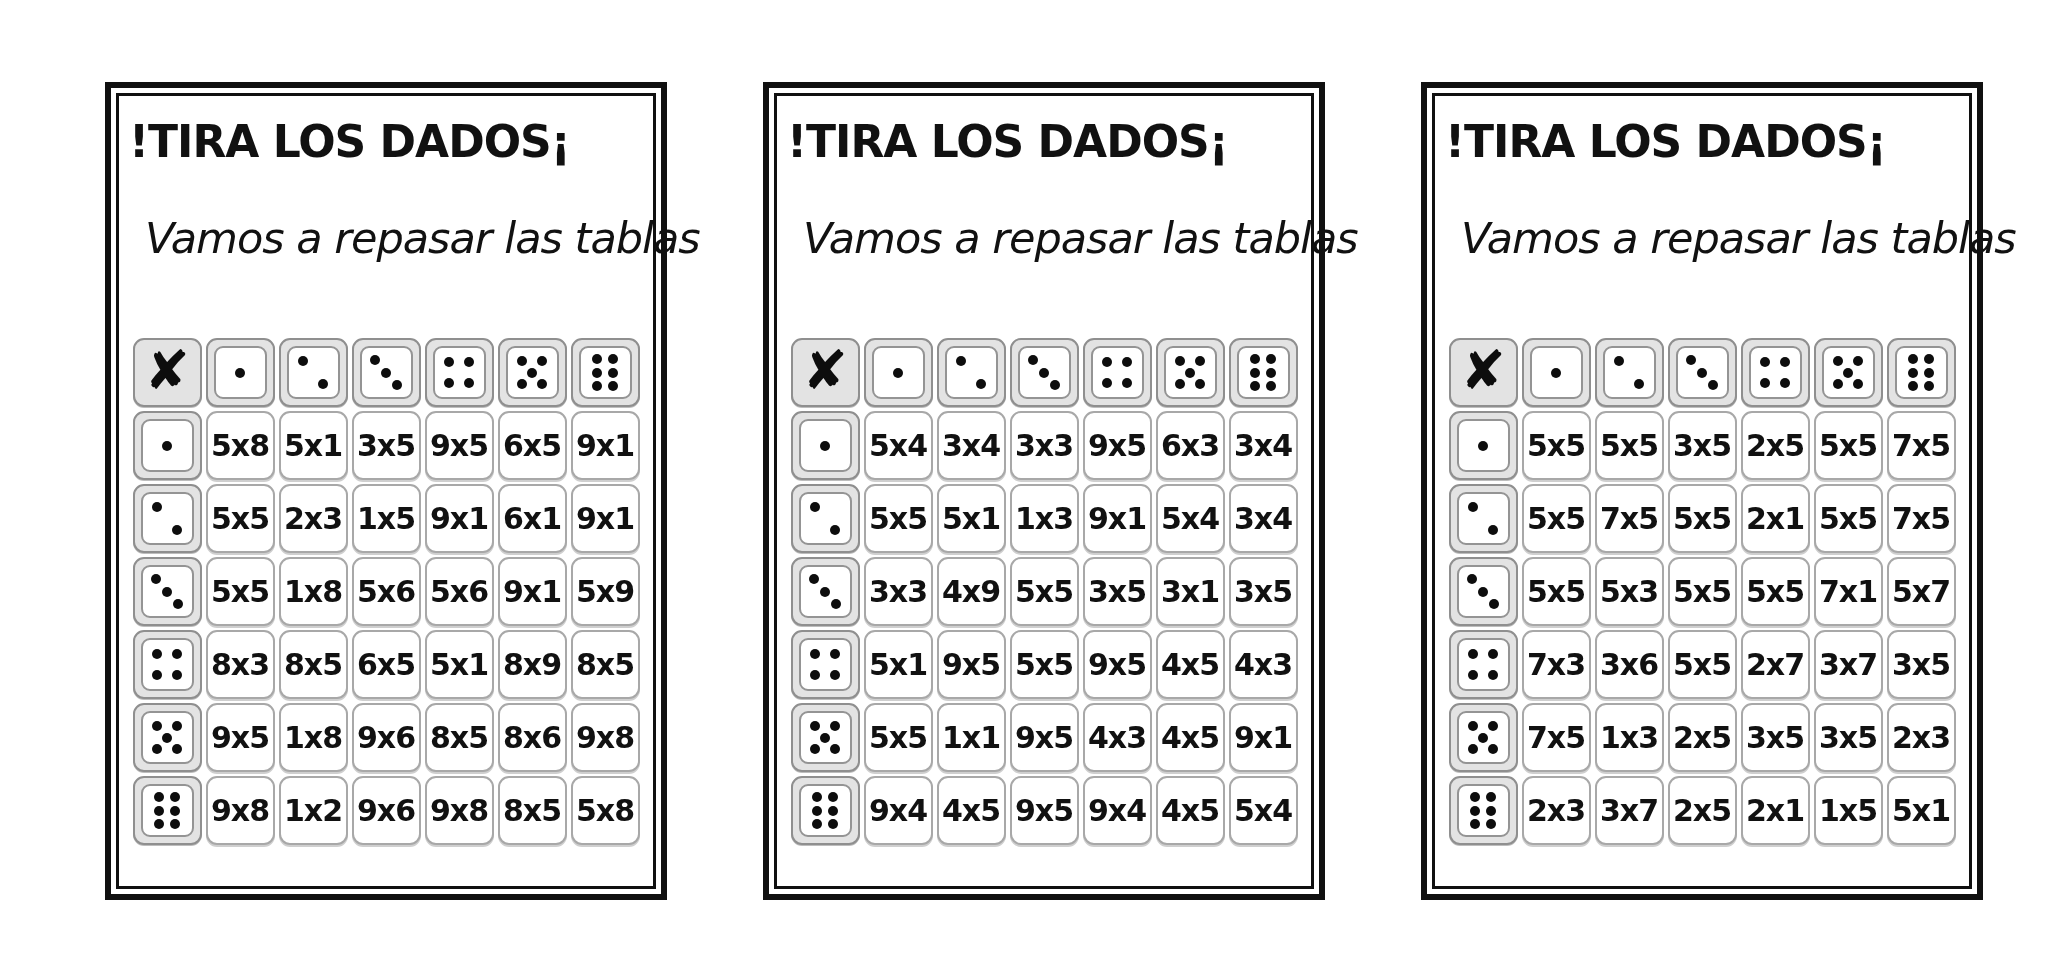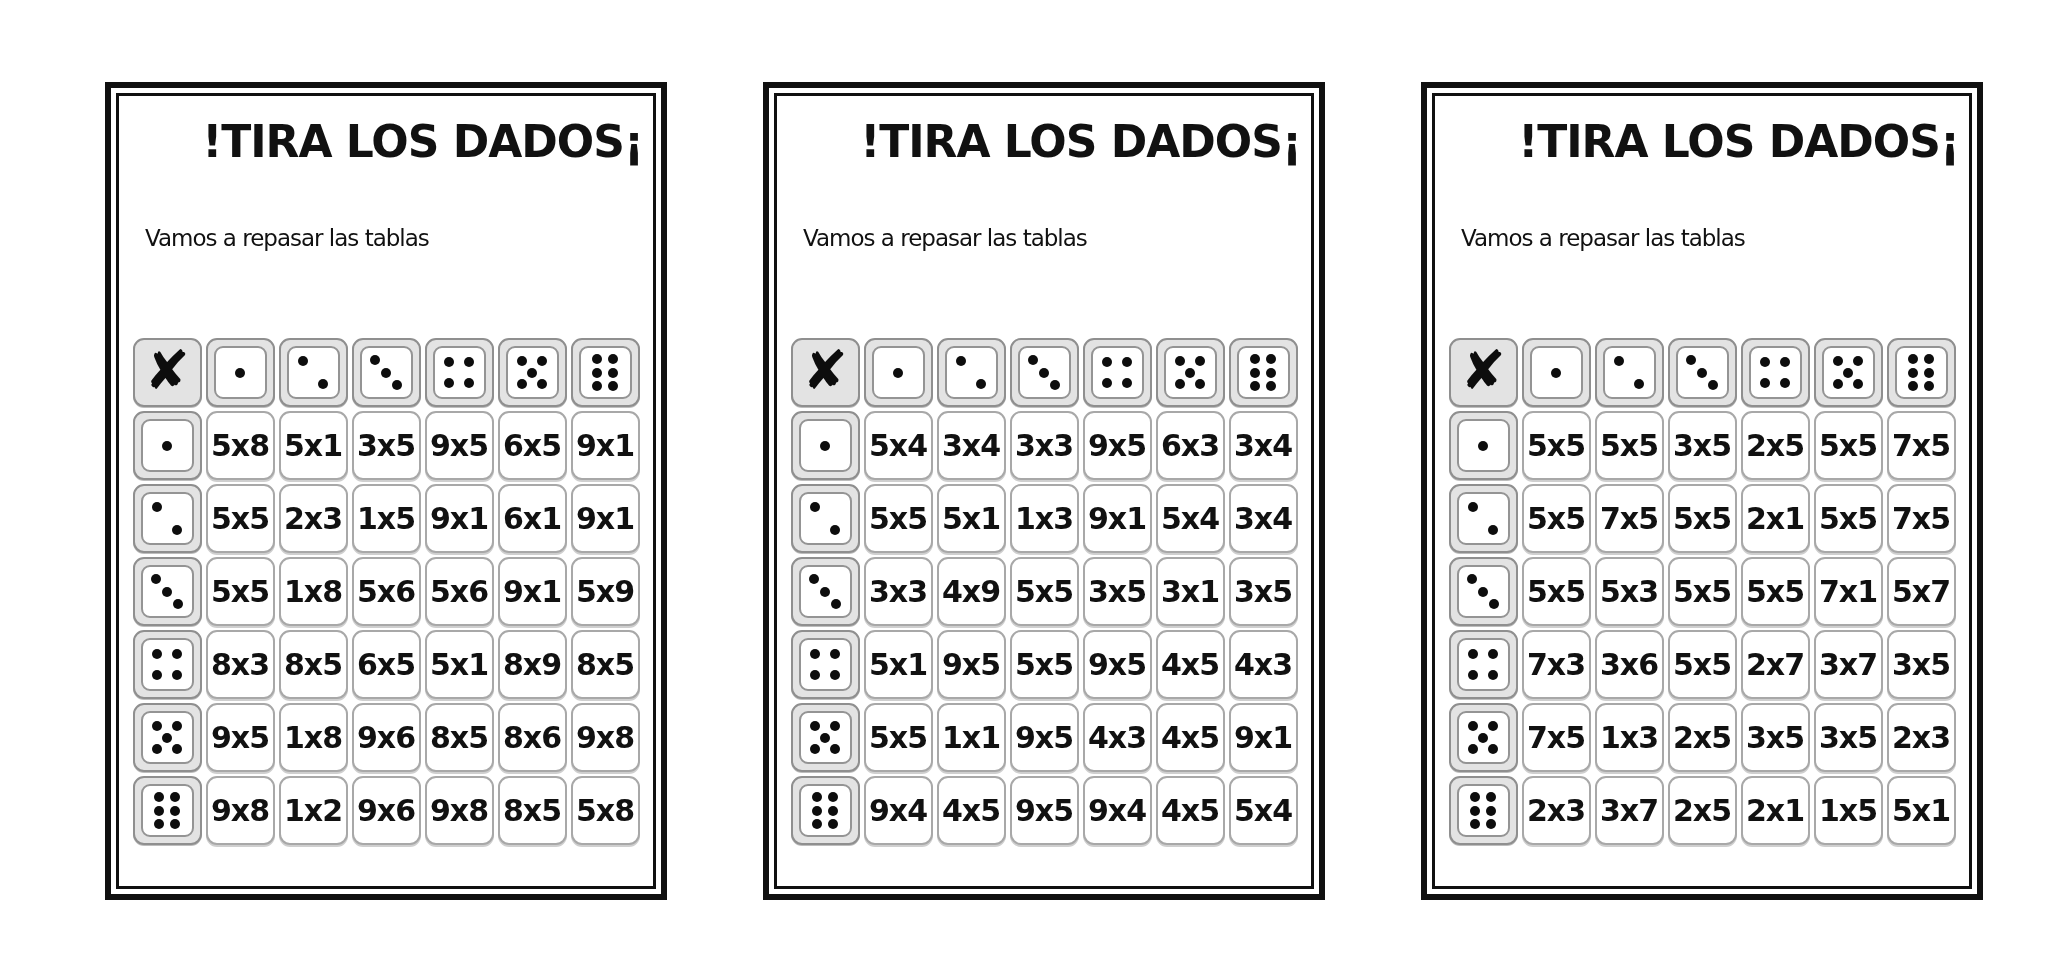--- a/index.html
+++ b/index.html
@@ -11,26 +11,26 @@
   .card{
     position:absolute;top:82px;width:562px;height:818px;
     border:6px solid #101010;background:#fff;box-sizing:border-box;
   }
   .card-1{left:105px}.card-2{left:763px}.card-3{left:1421px}
   .card-frame{
     position:absolute;inset:5px;border:3px solid #101010;
     box-sizing:border-box;padding:22px 10px 0;
   }
   .title{
-    margin:0;text-align:right;font-size:44px;line-height:48px;
+    margin:0;text-align:left;font-size:44px;line-height:48px;
     font-weight:bold;letter-spacing:-1px;white-space:nowrap;
   }
   .subtitle{
-    margin:52px 0 0;padding-left:16px;font-size:23px;line-height:40px;
-    letter-spacing:-1px;white-space:nowrap;
+    margin:52px 0 0;padding-left:16px;font-size:43px;line-height:40px;
+    letter-spacing:-1px;white-space:nowrap;font-style:italic;
   }
   .grid{
     width:507px;margin:80px auto 0;display:grid;
     grid-template-columns:repeat(7,69px);grid-auto-rows:69px;gap:4px;
   }
   .cell{
     box-sizing:border-box;border-radius:11px;
     display:flex;align-items:center;justify-content:center;
   }
   .cell.head{

